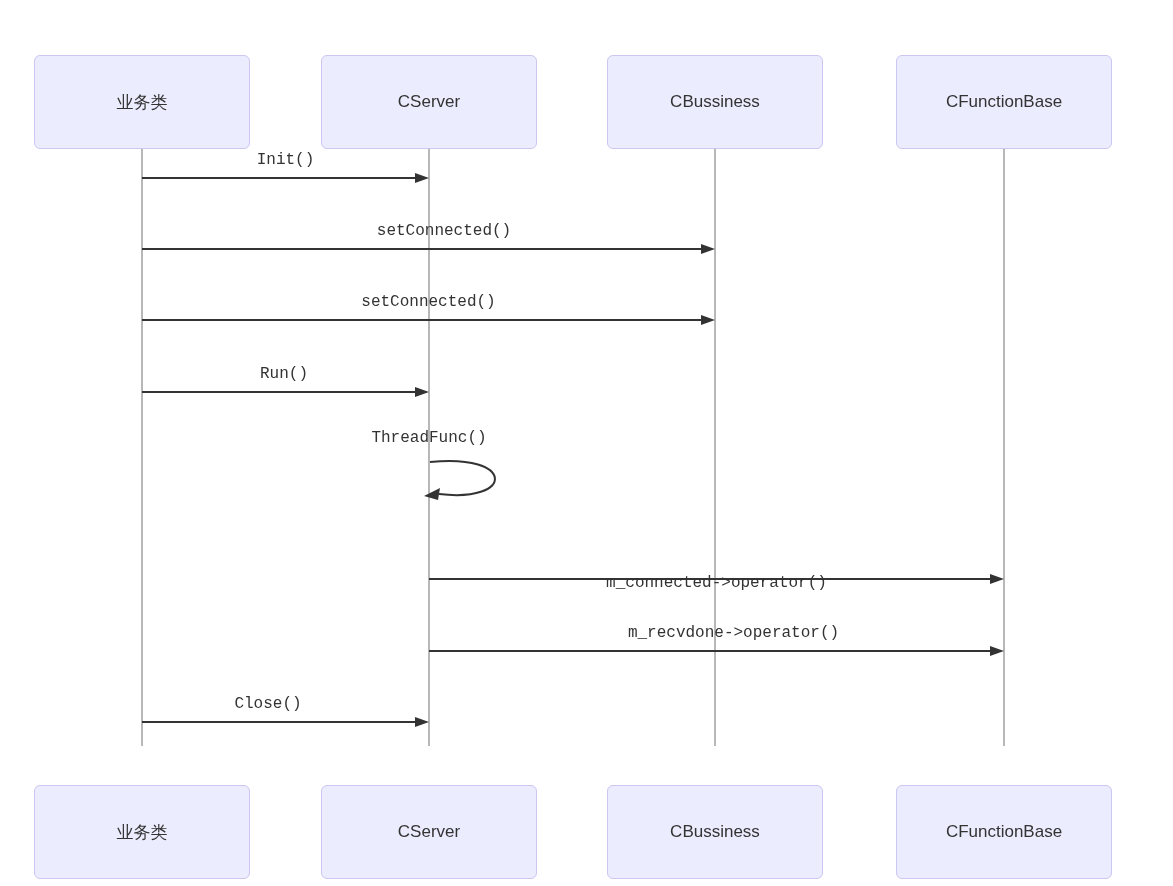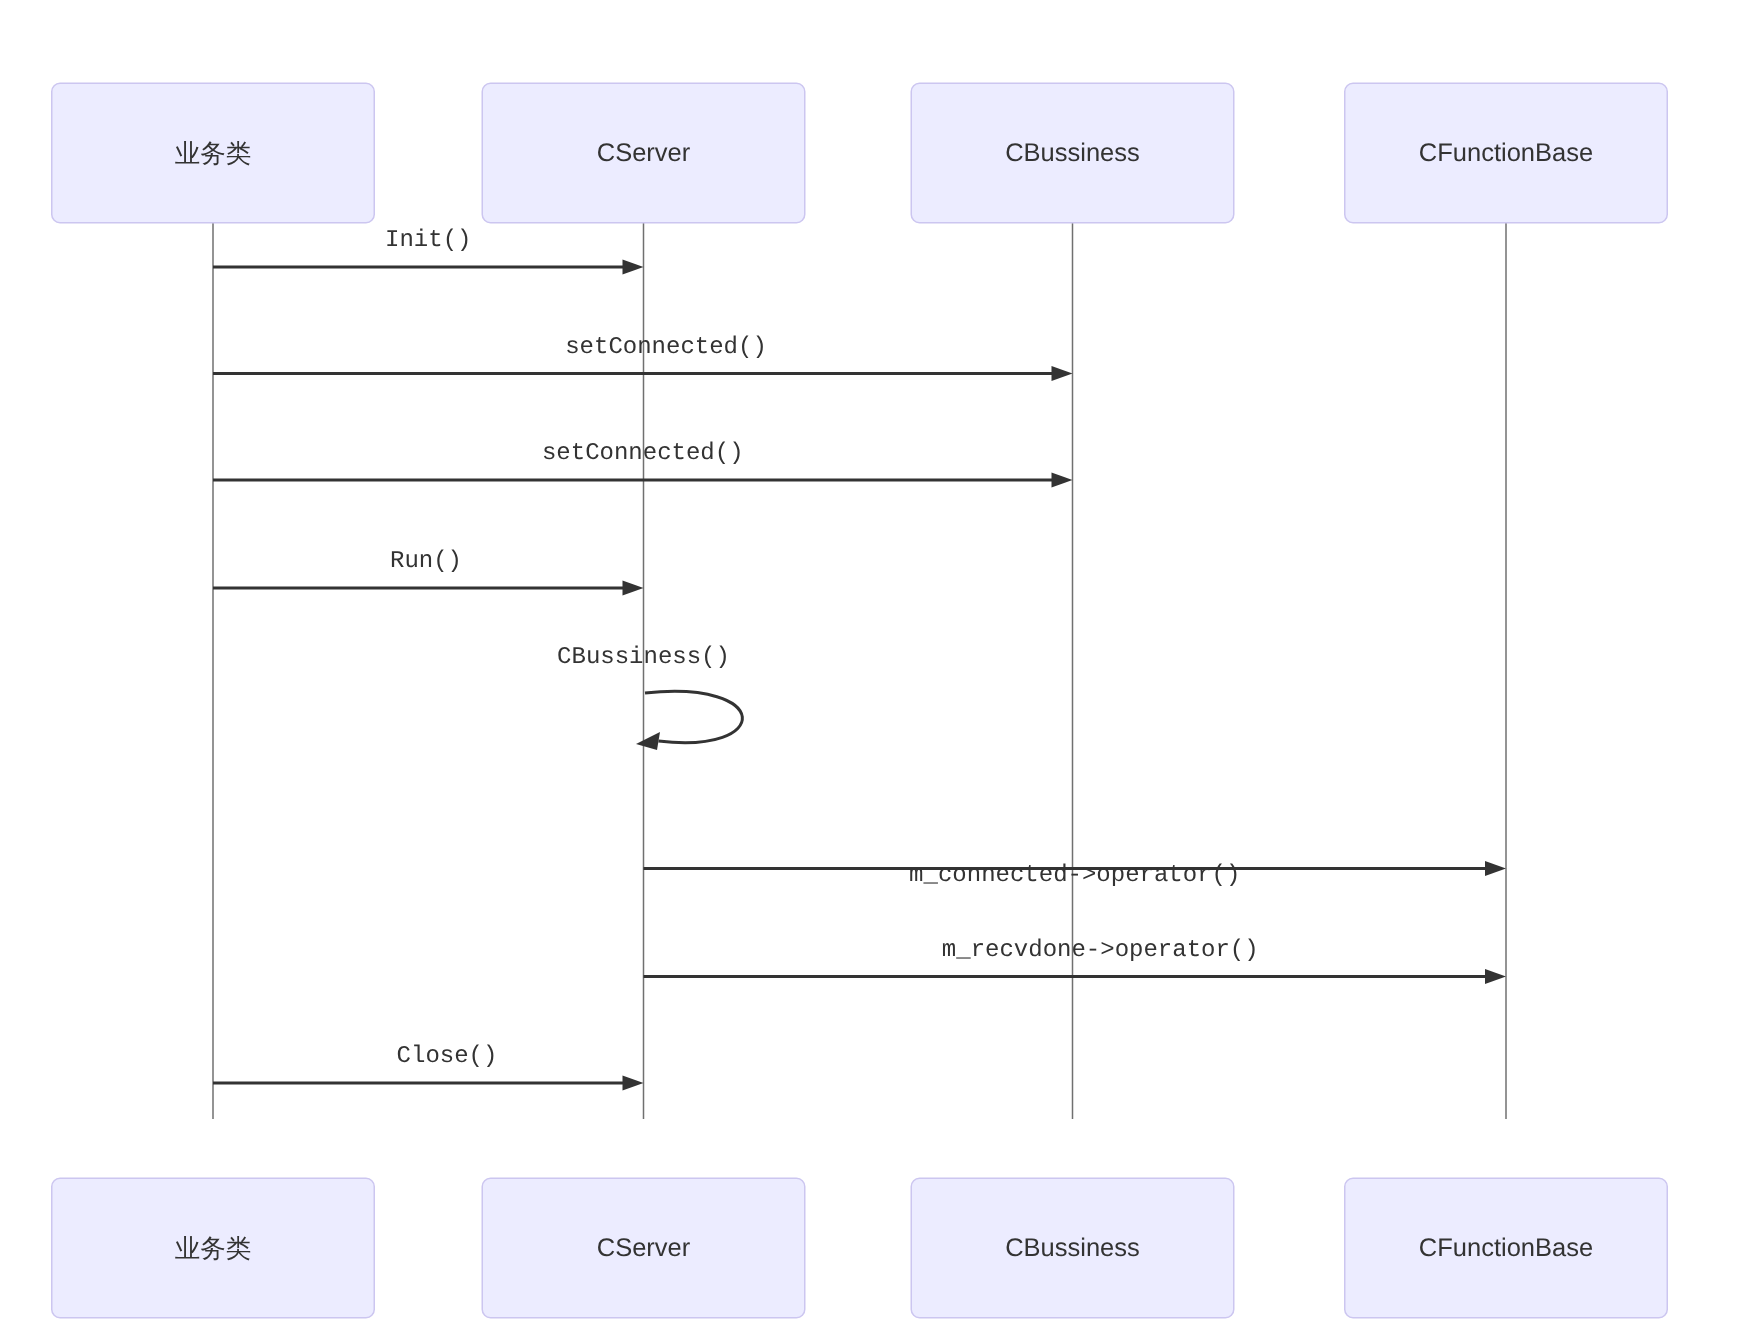--- a/index.html
+++ b/index.html
@@ -71,24 +71,24 @@
       <polygon points="1004,579 990,574 990,584" fill="#333333"></polygon>
       <line x1="429" y1="651" x2="996" y2="651" stroke="#333333" stroke-width="2"></line>
       <polygon points="1004,651 990,646 990,656" fill="#333333"></polygon>
       <line x1="142" y1="722" x2="421" y2="722" stroke="#333333" stroke-width="2"></line>
       <polygon points="429,722 415,717 415,727" fill="#333333"></polygon>
     </svg>
 <div class="msg-label" style="left: 285.5px; top: 150px;">Init()</div>
     <div class="msg-label" style="left: 444px; top: 221px;">setConnected()</div>
     <div class="msg-label" style="left: 428.5px; top: 292px;">setConnected()</div>
     <div class="msg-label" style="left: 284px; top: 364px;">Run()</div>
-    <div class="msg-label" style="left: 429px; top: 428px;">CBussiness()</div>
+    <div class="msg-label" style="left: 429px; top: 428px;">ThreadFunc()</div>
     <div class="msg-label" style="left: 716.5px; top: 573px;">m_connected-&gt;operator()</div>
     <div class="msg-label" style="left: 716.5px; top: 623px; margin-left: 17px;">m_recvdone-&gt;operator()</div>
-    <div class="msg-label" style="left: 298px; top: 694px;">Close()</div>
+    <div class="msg-label" style="left: 268px; top: 694px;">Close()</div>
     <div class="actor-box" style="left: 34px; top: 16px;">
       <span class="actor-label">业务类</span>
     </div>
     <div class="actor-box" style="left: 34px; top: 746px;">
       <span class="actor-label">业务类</span>
     </div>
     <div class="actor-box" style="left: 321px; top: 16px;">
       <span class="actor-label">CServer</span>
     </div>
     <div class="actor-box" style="left: 321px; top: 746px;">

